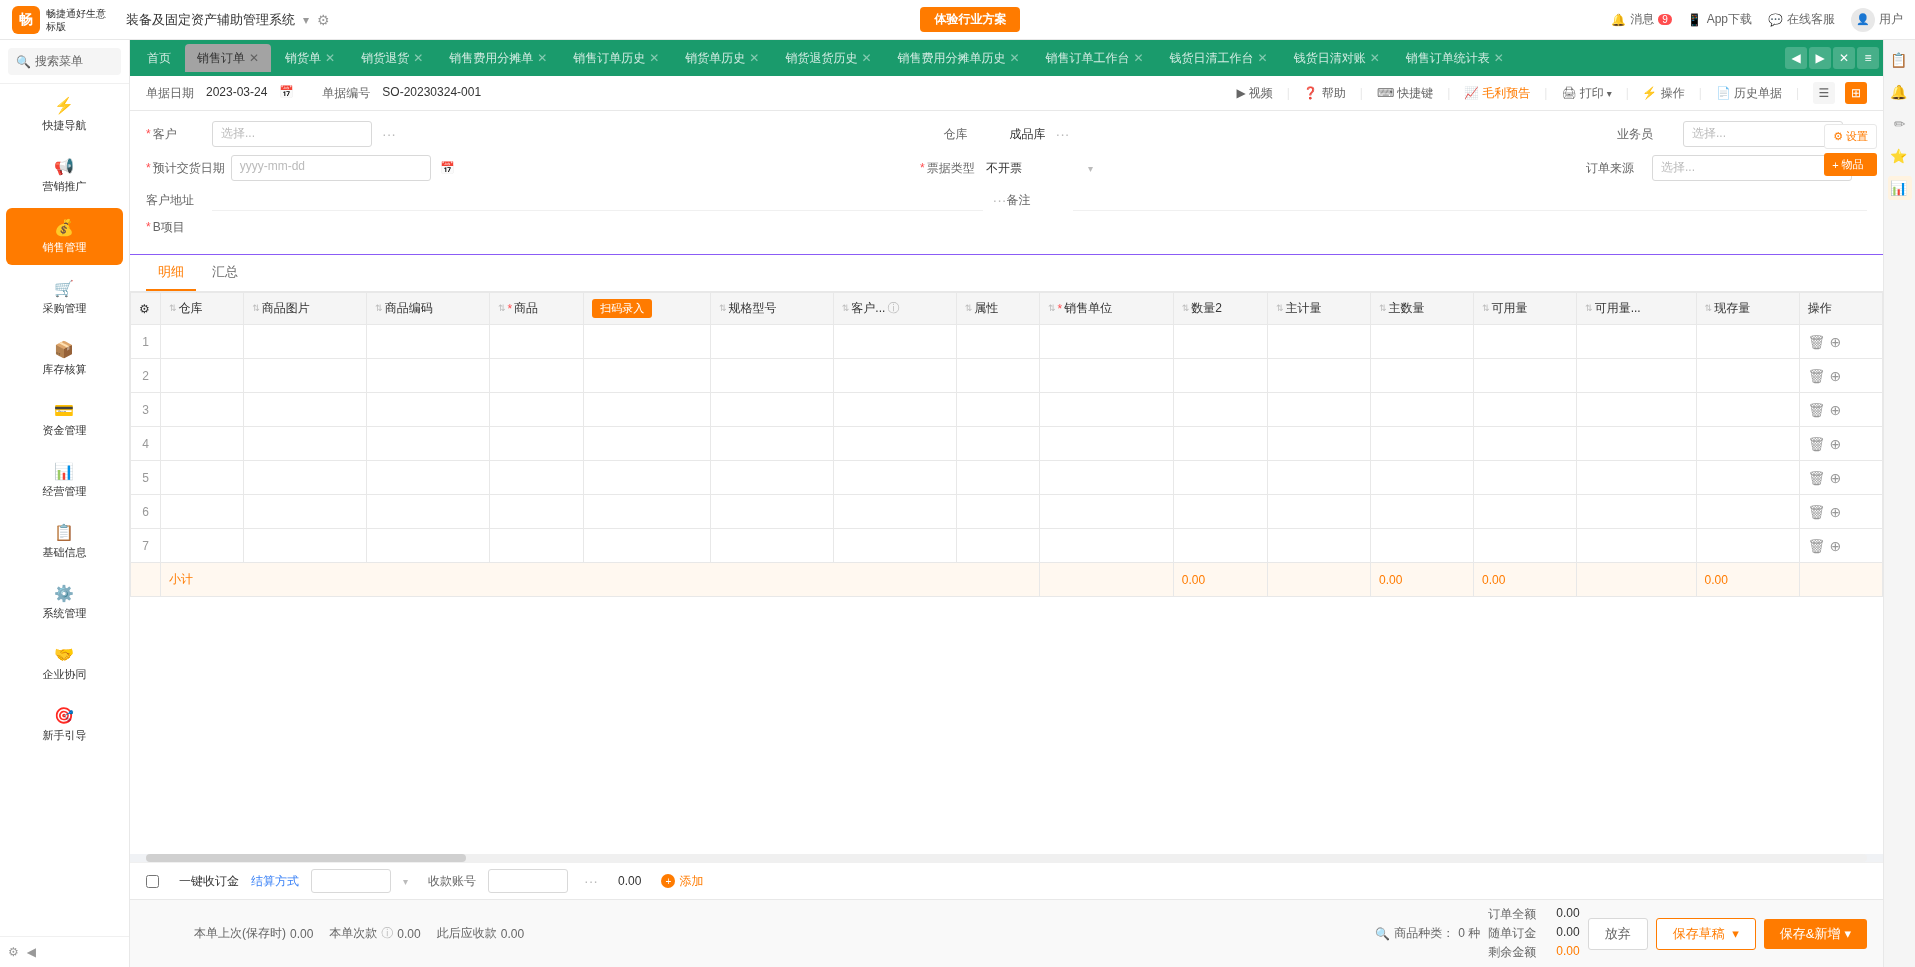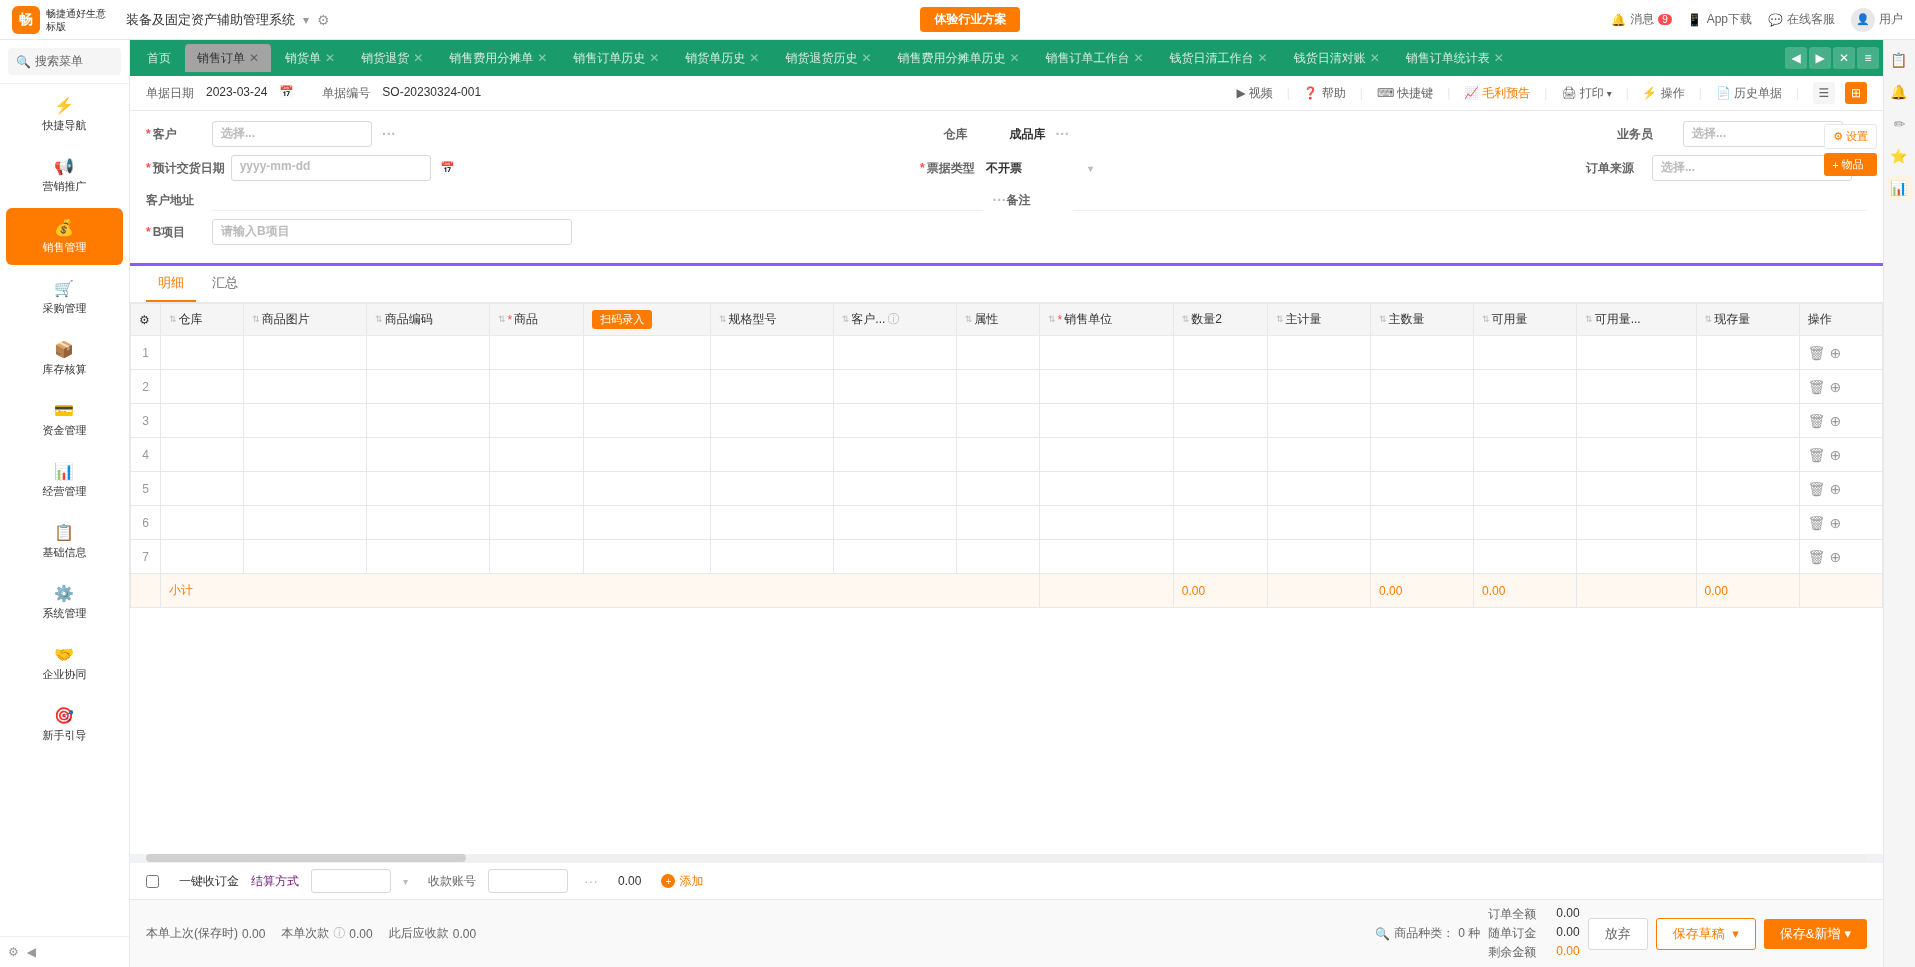--- a/index.html
+++ b/index.html
@@ -45,21 +45,21 @@
     
     .page-header { background: #fff; padding: 6px 16px; display: flex; align-items: center; justify-content: space-between; border-bottom: 1px solid #e8e8e8; flex-shrink: 0; }
     .page-header-left { display: flex; align-items: flex-start; gap: 12px; font-size: 12px; }
     .page-header-right { display: flex; align-items: center; gap: 10px; font-size: 12px; color: #666; }
     .header-btn { display: flex; align-items: center; gap: 3px; cursor: pointer; color: #666; }
     .header-btn.orange { color: #ff7b00; }
     .header-icon-btn { width: 22px; height: 22px; background: #f5f5f5; border-radius: 3px; display: flex; align-items: center; justify-content: center; cursor: pointer; }
     .label-required { color: #ff4d4f; margin-right: 2px; }
 
     
-    .form-area { background: #fff; padding: 10px 16px; flex-shrink: 0; border-bottom: 3px solid #8b5cf6; font-weight: bold; }
+    .form-area { background: #fff; padding: 10px 16px; flex-shrink: 0; border-bottom: 1px solid #8b5cf6; }
     .form-row { display: flex; align-items: center; gap: 0; margin-bottom: 8px; }
     .form-field { display: flex; align-items: center; gap: 6px; flex: 1; }
     .form-label { color: #666; white-space: nowrap; font-size: 12px; min-width: 60px; }
     .form-input { border: 1px solid #d9d9d9; border-radius: 3px; padding: 3px 8px; font-size: 12px; color: #333; background: #fff; min-width: 160px; height: 26px; }
     .form-input.placeholder { color: #bbb; }
     .form-dots { color: #bbb; font-size: 14px; cursor: pointer; margin-left: 4px; }
     .right-action-btn { background: #fff; border: 1px solid #e8e8e8; border-radius: 3px; padding: 4px 8px; font-size: 11px; color: #ff7b00; cursor: pointer; white-space: nowrap; }
 
     
     .detail-tabs { display: flex; align-items: center; padding: 0 16px; background: #fff; border-bottom: 1px solid #e8e8e8; flex-shrink: 0; }
@@ -76,21 +76,21 @@
     .scan-btn { background: #ff7b00; color: #fff; border: none; padding: 2px 8px; border-radius: 3px; cursor: pointer; font-size: 11px; }
     .col-ops { display: flex; gap: 4px; align-items: center; }
     .op-btn { background: none; border: none; cursor: pointer; color: #999; font-size: 14px; }
 
     
     .subtotal-row td { background: #fff8f0; font-weight: 500; }
     .subtotal-val { color: #ff7b00; font-weight: bold; }
 
     
     .bottom-bar { background: #f9f9f9; border-top: 1px solid #e8e8e8; padding: 6px 16px; display: flex; align-items: center; flex-shrink: 0; }
-    .bottom-info { display: flex; align-items: flex-start; gap: 16px; font-size: 12px; color: #666; }
+    .bottom-info { display: flex; align-items: flex-start; gap: 16px; font-size: 12px; color: #666; margin-left: 48px; }
     .bottom-info-item { display: flex; align-items: center; gap: 4px; }
     .summary-block { font-size: 12px; color: #666; display: flex; flex-direction: column; gap: 2px; text-align: right; }
     .summary-row { display: flex; justify-content: space-between; gap: 20px; }
     .summary-val { color: #333; font-weight: 500; }
     .summary-val.highlight { color: #ff7b00; }
 
     
     .bottom-actions { display: flex; align-items: center; gap: 8px; }
     .btn-discard { border: 1px solid #d9d9d9; background: #fff; color: #666; padding: 6px 16px; border-radius: 3px; cursor: pointer; font-size: 13px; }
     .btn-save-draft { border: 1px solid #ff7b00; background: #fff; color: #ff7b00; padding: 6px 16px; border-radius: 3px; cursor: pointer; font-size: 13px; }
@@ -402,21 +402,20 @@
             </div>
             <div class="form-field" style="justify-content:center;">
               <span class="form-label">备注</span>
               <span style="flex:1; border-bottom:1px solid #f0f0f0; min-width:200px; height:22px;"></span>
             </div>
           </div>
 
           <div class="form-row">
             <div class="form-field">
               <span class="form-label"><span class="label-required">*</span><span>B项目</span></span>
-              <span class="form-input placeholder" style="min-width:360px;">请输入B项目</span>
             </div>
           </div>
         </div>
 
         <div class="detail-tabs">
           <div class="detail-tab active">明细</div>
           <div class="detail-tab">汇总</div>
         </div>
 
         <div class="table-container">
@@ -707,21 +706,21 @@
 
         <div class="scroll-track">
           <div class="scroll-thumb"></div>
         </div>
 
         <div class="payment-row">
           <div class="payment-checkbox">
             <input type="checkbox" style="">
             <span>一键收订金</span>
           </div>
-          <span style="color:#701a75;">结算方式</span>
+          <span style="color:#3b82f6;">结算方式</span>
           <input type="text" style="border: 1px solid rgb(217, 217, 217); border-radius: 3px; padding: 2px 6px; font-size: 12px; width: 80px; height: 24px;">
           <span class="dropdown-arrow">▾</span>
           <span style="color:#666; margin-left:8px;">收款账号</span>
           <input type="text" style="border: 1px solid rgb(217, 217, 217); border-radius: 3px; padding: 2px 6px; font-size: 12px; width: 80px; height: 24px;">
           <span class="form-dots">···</span>
           <span style="margin-left:8px; color:#333;">0.00</span>
           <div class="add-btn" style="margin-left:8px;">
             <div class="add-icon">+</div>
             <span style="color:#ff7b00; margin-left:2px;">添加</span>
           </div>

